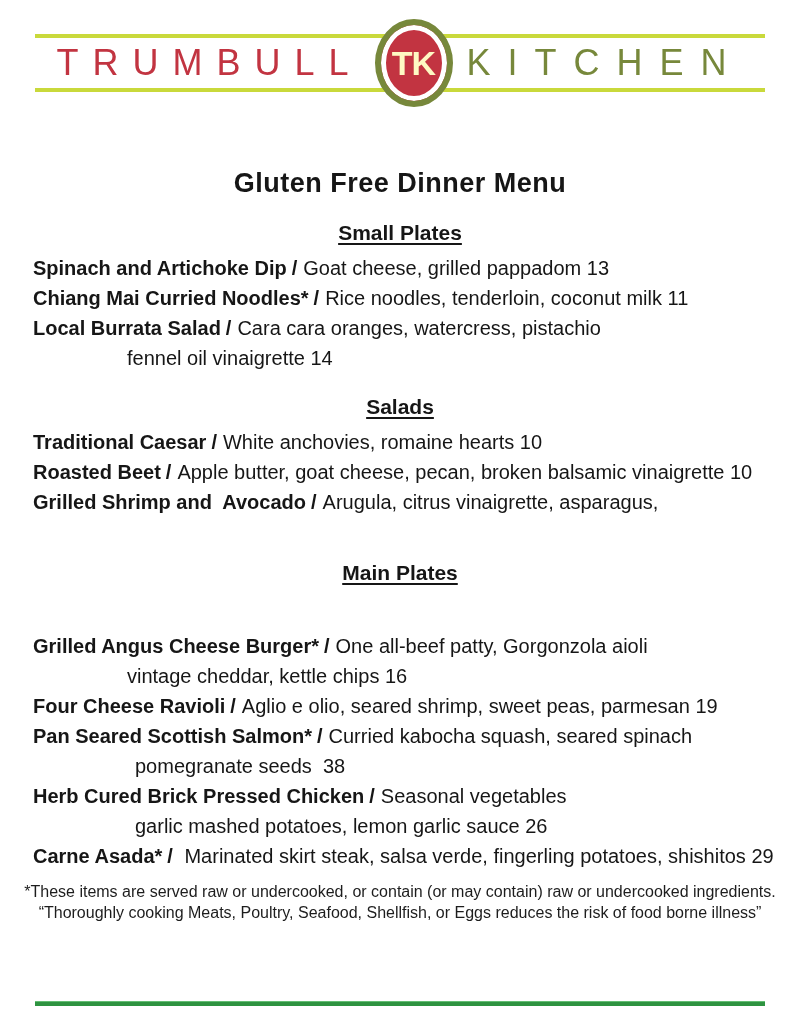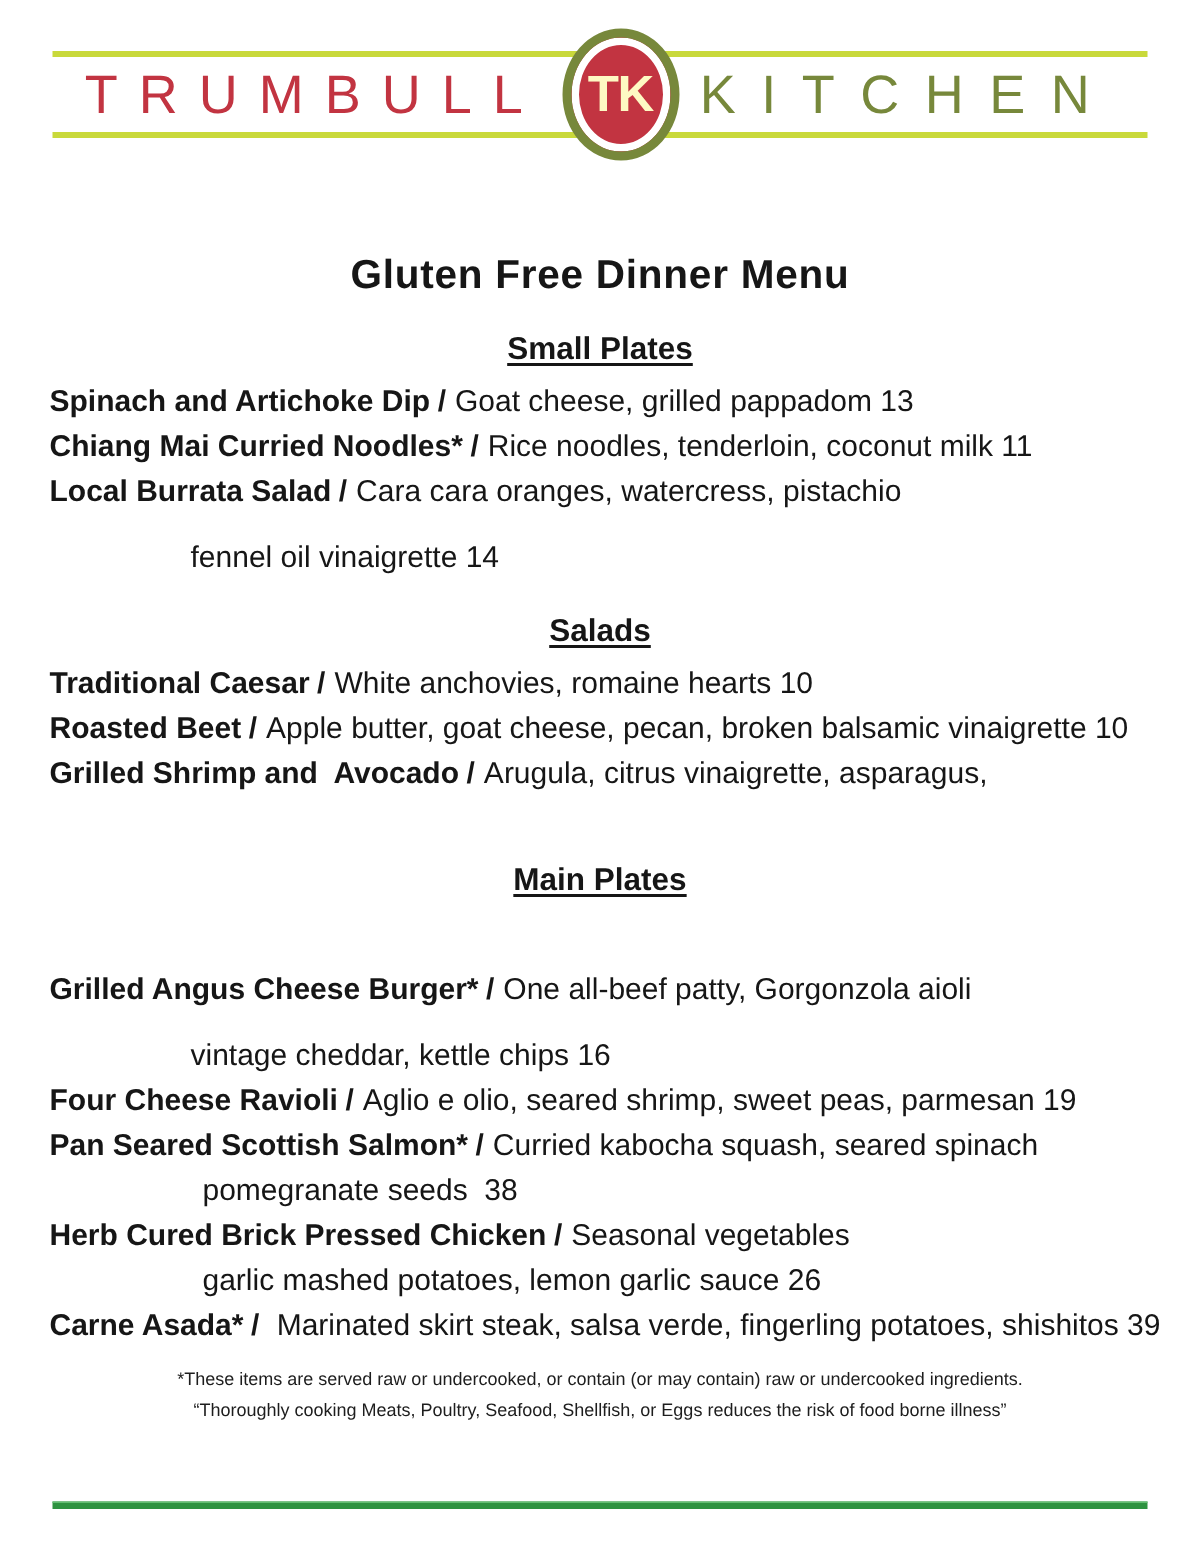--- a/index.html
+++ b/index.html
@@ -62,26 +62,26 @@
   .sh-main{margin-top:44px;}
 
   
   .items{margin:8px 0 0 33px;}
   .items.main-gap{margin-top:46px;}
   .line{line-height:30px;font-size:20px;}
   .nm{font-weight:bold;white-space:pre-wrap;}
   .sep{font-weight:bold;margin:0 6px 0 5px;}
   .ds{white-space:pre-wrap;}
   .cont{white-space:pre-wrap;}
-  .ind-a{padding-left:94px;margin-top:14px;}
+  .ind-a{padding-left:94px;}
   .ind-b{padding-left:102px;}
   .ind-c{padding-left:190px;}
 
   
-  .footnotes{margin-top:10px;text-align:center;font-size:12px;line-height:21px;color:#1d1d1d;}
+  .footnotes{margin-top:10px;text-align:center;font-size:16px;line-height:21px;color:#1d1d1d;}
 
   
   .footer-rule{
     position:absolute;left:35px;right:35px;top:1001px;height:4px;
     background:var(--green);
     border-top:1px solid #63BE72;
   }
 </style>
 </head>
 <body>
@@ -140,21 +140,21 @@
     </div>
     <div class="line">
       <span class="nm">Pan Seared Scottish Salmon*</span><span class="sep">/</span><span class="ds">Curried kabocha squash, seared spinach</span>
     </div>
     <div class="line cont ind-b">pomegranate seeds  38</div>
     <div class="line">
       <span class="nm">Herb Cured Brick Pressed Chicken</span><span class="sep">/</span><span class="ds">Seasonal vegetables</span>
     </div>
     <div class="line cont ind-b">garlic mashed potatoes, lemon garlic sauce 26</div>
     <div class="line">
-      <span class="nm">Carne Asada*</span><span class="sep">/</span><span class="ds"> Marinated skirt steak, salsa verde, fingerling potatoes, shishitos 39</span>
+      <span class="nm">Carne Asada*</span><span class="sep">/</span><span class="ds"> Marinated skirt steak, salsa verde, fingerling potatoes, shishitos 29</span>
     </div>
   </div>
 
   <div class="footnotes">
     <div>*These items are served raw or undercooked, or contain (or may contain) raw or undercooked ingredients.</div>
     <div>“Thoroughly cooking Meats, Poultry, Seafood, Shellfish, or Eggs reduces the risk of food borne illness”</div>
   </div>
 
   <div class="footer-rule"></div>
 

